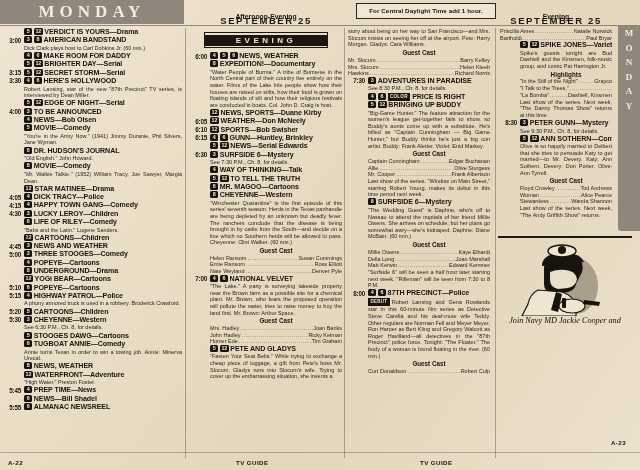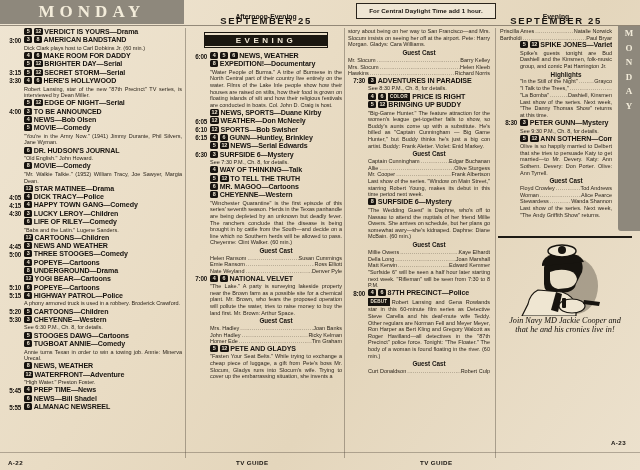--- a/index.html
+++ b/index.html
@@ -649,21 +649,20 @@
         <circle cx="64" cy="8" r="4" fill="#17140f"></circle>
         <path d="M52 46 l8 3 l-2 14 l-10-3z" fill="#17140f"></path>
         <path d="M40 48 q-8 4 -10 14 l-6 12 l54 0 l0-10 q-2-10 -14-14z" fill="#efe6d2" stroke="#17140f" stroke-width="1.2"></path>
         <path d="M58 50 l6 2 l-4 18 l-7-2z" fill="#17140f"></path>
         <ellipse cx="74" cy="64" rx="13" ry="7" fill="#efe6d2" stroke="#17140f" stroke-width="1.2"></ellipse>
         <rect x="64" y="56" width="4" height="10" rx="1" fill="#17140f"></rect>
         <path d="M86 58 l16 2 l-1 4 l-16-2z" fill="#17140f"></path>
       </svg>
     </div>
     <div class="ad-l">Join Navy MD Jackie Cooper and</div>
-    <div class="ad-l">that he and his cronies live in!</div>
   </div>
 
   <div class="footrule"></div>
   <div class="foot f1">A-22</div>
   <div class="foot f2">TV GUIDE</div>
   <div class="foot f3">TV GUIDE</div>
   <div class="foot f4">A-23</div>
 
 </div>
 

